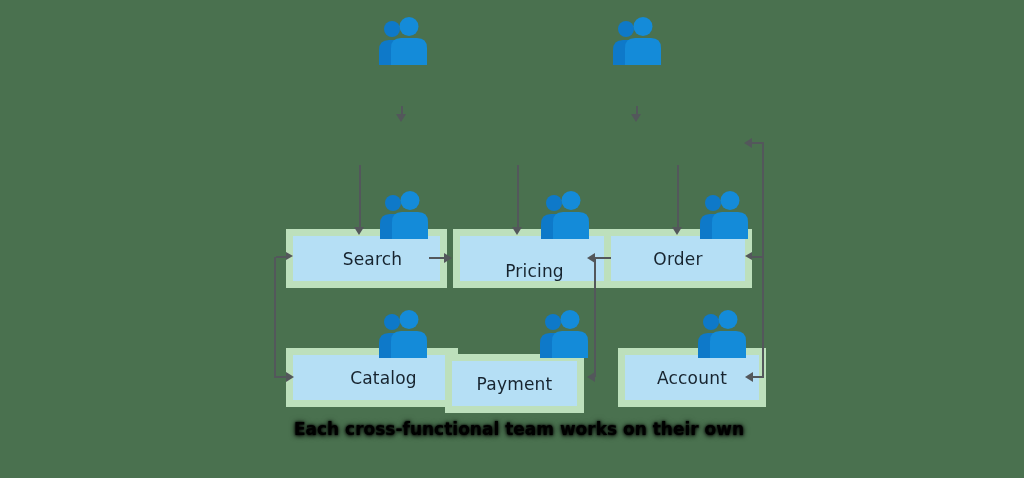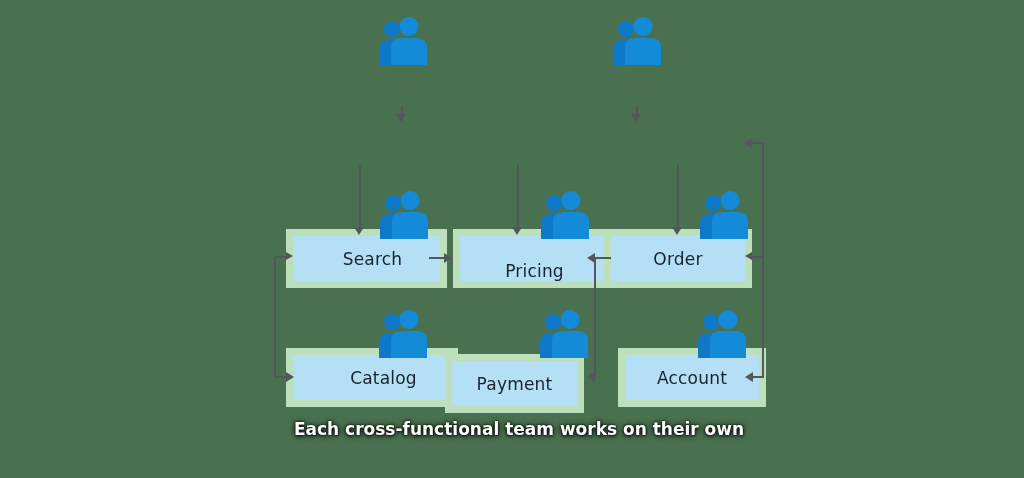--- a/index.html
+++ b/index.html
@@ -89,21 +89,21 @@
   .l-rr-topa{left:744px;top:138px;}
   .l-rr-mid {left:752px;top:256px;width:12px;}
   .l-rr-mida{left:745px;top:252px;}
   .l-rr-bot {left:752px;top:376px;width:12px;}
   .l-rr-bota{left:745px;top:372px;}
 
   
   .caption{
     position:absolute;left:268px;top:418px;width:502px;
     text-align:center;z-index:2;
-    color:#ffffff;
+    color:#000000;
     font-size:17px;line-height:23px;font-weight:bold;
     text-shadow:0 0 2px #000,0 1px 4px rgba(0,0,0,.9),0 0 6px rgba(0,0,0,.55);
   }
 </style>
 </head>
 <body>
 
 <div class="canvas">
 
   <div class="node n-search">

